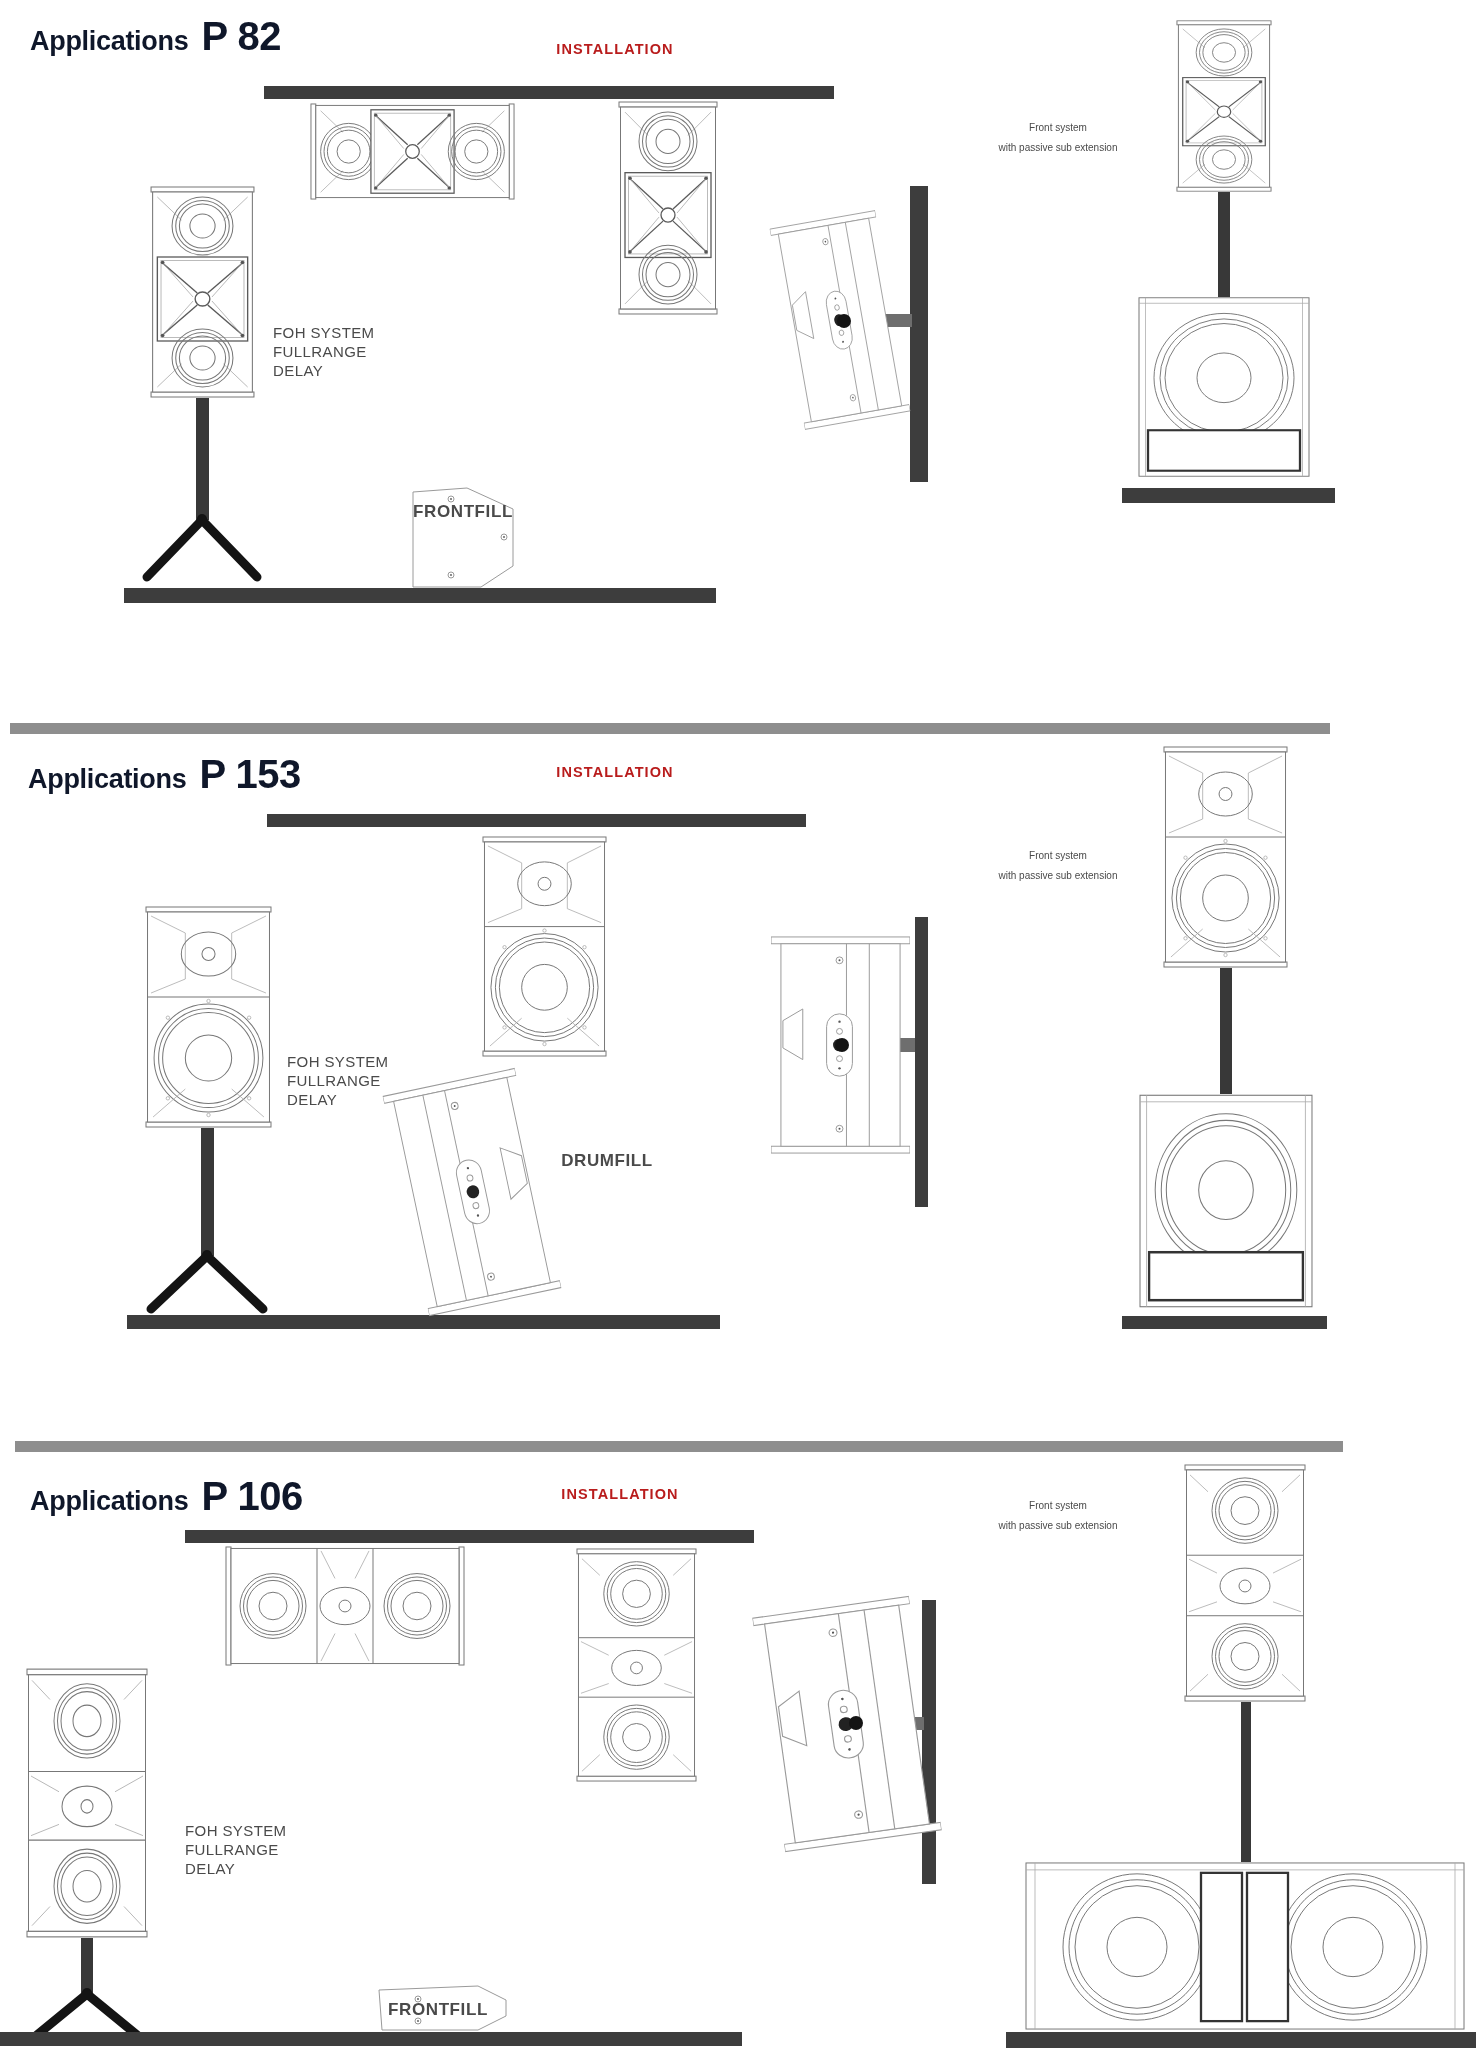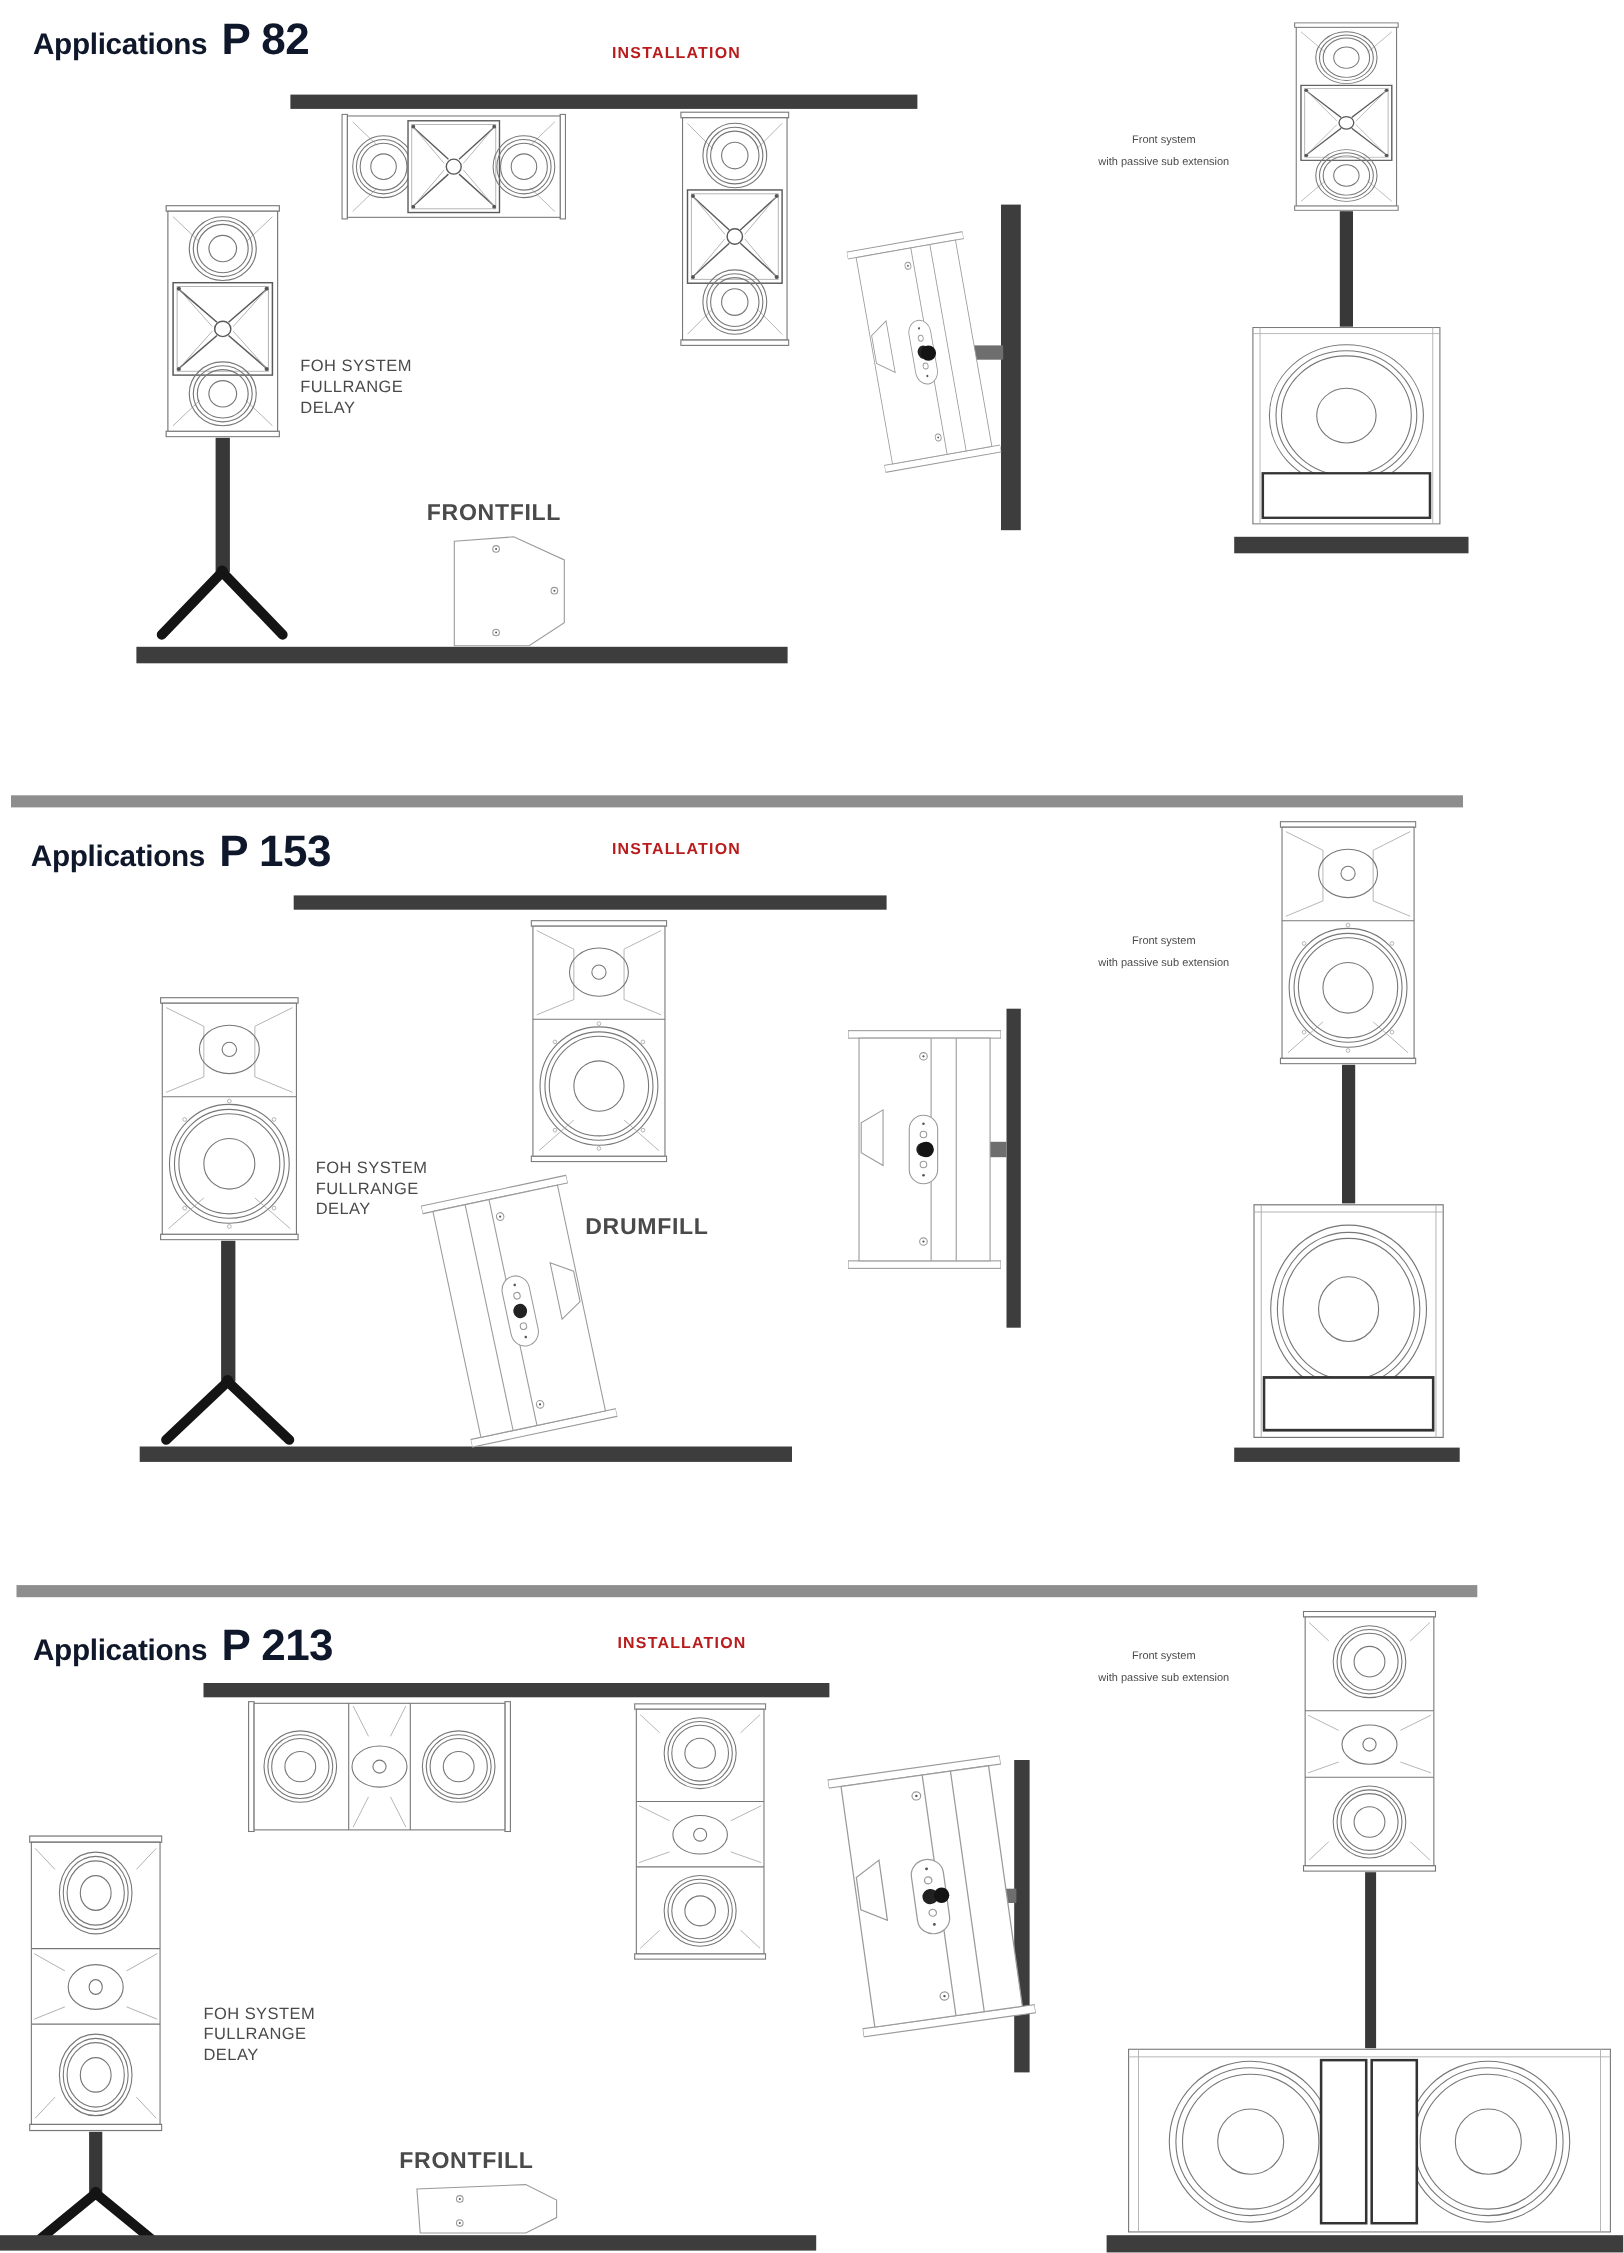--- a/index.html
+++ b/index.html
@@ -5,21 +5,21 @@
   html,body{margin:0;padding:0;background:#ffffff;}
   .page{position:relative;width:1476px;height:2048px;background:#fff;overflow:hidden;
         font-family:"Liberation Sans", sans-serif;}
   .art{position:absolute;left:0;top:0;}
   .lbl{position:absolute;white-space:nowrap;}
   .title{display:flex;align-items:baseline;gap:13px;color:#0f172a;}
   .t-word{font-size:27px;font-weight:700;letter-spacing:-.3px;}
   .t-model{font-size:40px;font-weight:700;letter-spacing:-.5px;}
   .inst{font-size:14.5px;font-weight:700;letter-spacing:1.1px;color:#b91c1c;width:190px;text-align:center;}
   .foh{font-size:15px;font-weight:400;line-height:19px;letter-spacing:.4px;color:#4a4a4a;}
-  .fill-lbl{font-size:21px;font-weight:700;letter-spacing:.6px;color:#4a4a4a;width:150px;}
+  .fill-lbl{font-size:17px;font-weight:700;letter-spacing:.6px;color:#4a4a4a;width:150px;text-align:center;margin-top:47px;}
   .fsys{font-size:10px;font-weight:500;line-height:19.5px;color:#4a4a4a;width:260px;text-align:center;}
   
   .bar{fill:#3d3d3d;}
   .div{fill:#8e8e8e;}
   .pole{fill:#383838;}
   .arm{fill:#6e6e6e;}
   .pivot{fill:#141414;}
   .leg{stroke:#141414;stroke-width:9;stroke-linecap:round;fill:none;}
   .legf{fill:#141414;stroke:none;}
   .ln{stroke:#777;fill:none;stroke-width:1;}
@@ -390,21 +390,21 @@
   <div>DELAY</div>
 </div>
 <div class="lbl fill-lbl" style="left:532px;top:1104px">DRUMFILL</div>
 <div class="lbl fsys" style="left:928px;top:846px">
   <div>Front system</div>
   <div>with passive sub extension</div>
 </div>
 
 <div class="lbl title" style="left:30px;top:1474px">
   <span class="t-word">Applications</span>
-  <span class="t-model">P 213</span>
+  <span class="t-model">P 106</span>
 </div>
 <div class="lbl inst" style="left:525px;top:1486px">INSTALLATION</div>
 <div class="lbl foh" style="left:185px;top:1821px">
   <div>FOH SYSTEM</div>
   <div>FULLRANGE</div>
   <div>DELAY</div>
 </div>
 <div class="lbl fill-lbl" style="left:363px;top:1953px">FRONTFILL</div>
 <div class="lbl fsys" style="left:928px;top:1496px">
   <div>Front system</div>

